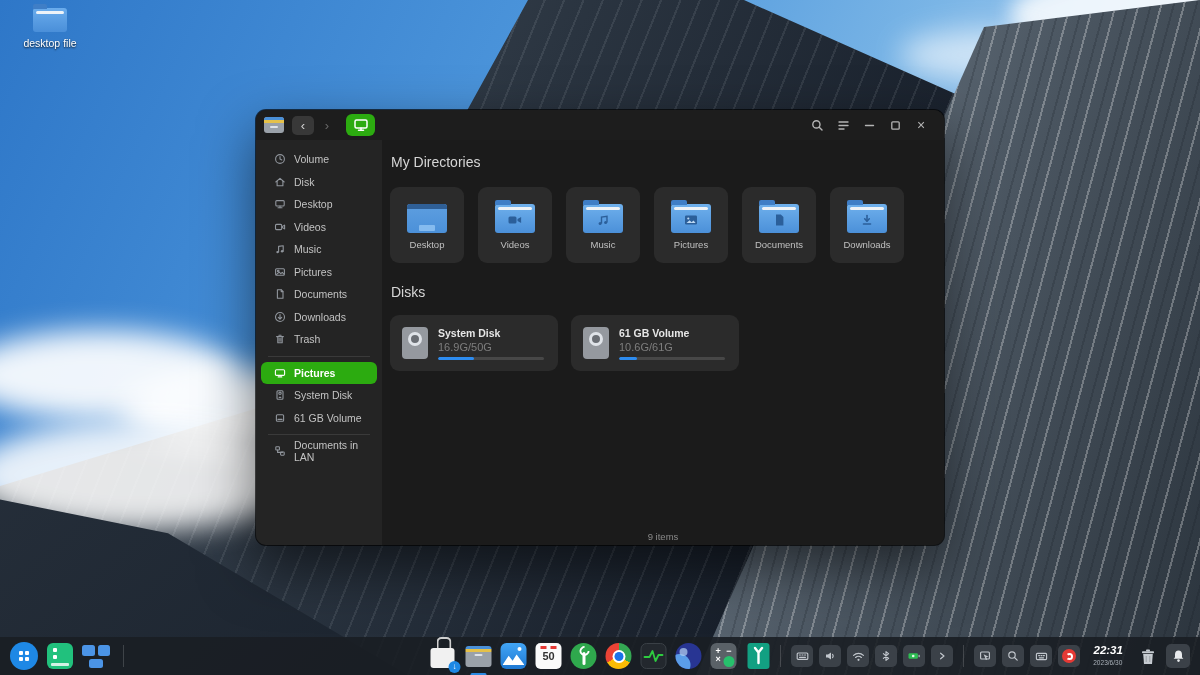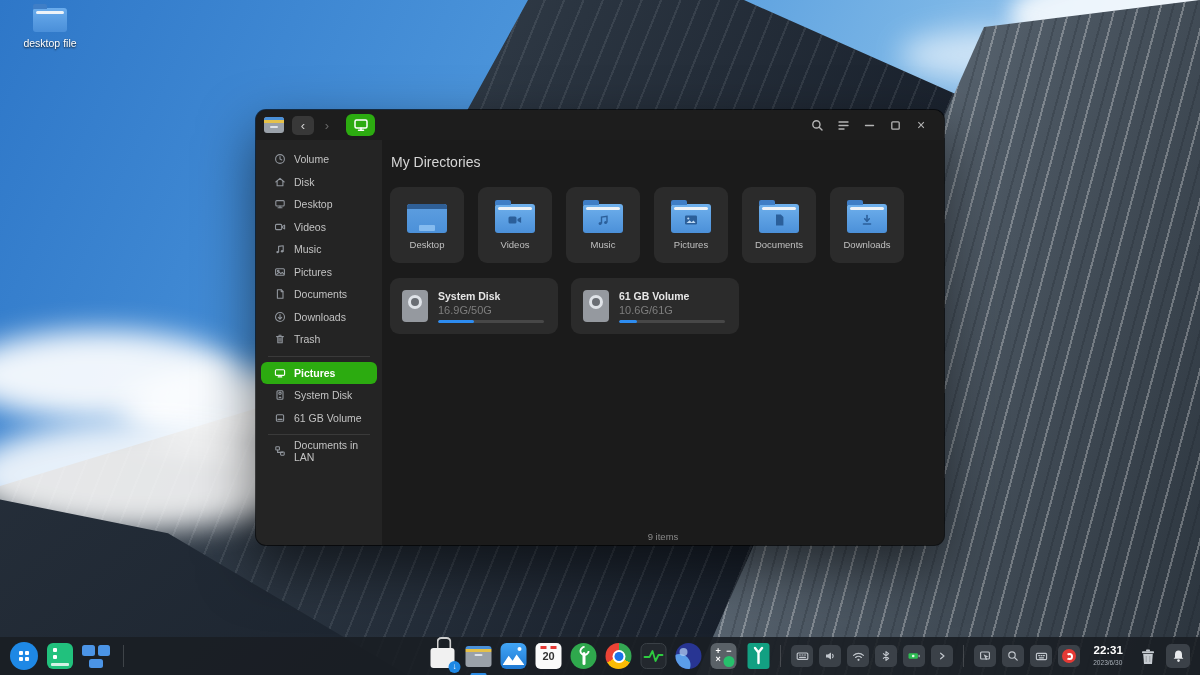--- a/index.html
+++ b/index.html
@@ -155,21 +155,21 @@
   .cb1 { left:5px; top:4px; } .cb2 { right:5px; top:4px; } .cb3 { left:5px; bottom:5px; }
   .ic-calc::after { content:''; position:absolute; right:2.5px; bottom:2.5px; width:11px; height:11px; border-radius:50%; background:#27c06c; }
   .ic-toolbox { width:22px; height:26px; margin-left:2px; border-radius:3px; background:#12a082; }
 
   .tb { width:22px; height:22px; border-radius:5px; background:#3b4148; display:flex; align-items:center; justify-content:center; flex:none; }
   svg.ti { stroke:#c2c7cd; fill:none; stroke-width:1.15; stroke-linecap:round; stroke-linejoin:round; }
   svg.ti .f { fill:#c2c7cd; stroke:none; }
   .rec { width:14px; height:14px; border-radius:50%; background:#e53935; position:relative; }
   .rec::before { content:''; position:absolute; inset:3.5px; border:2px solid #fff; border-radius:50%; border-left-color:transparent; }
   .clock { text-align:center; line-height:1; margin:0 4px; }
-  .clock-time { font-size:11.5px; font-weight:bold; color:#fff; }
+  .clock-time { font-size:11.5px; font-weight:bold; color:#fff;font-style:italic; }
   .clock-date { font-size:8px; color:#a9b0b8; margin-top:2px; transform:scale(.82); }
   .trash-btn { width:24px; height:24px; display:flex; align-items:center; justify-content:center; }
   .bell-btn { width:24px; height:24px; border-radius:5px; background:#3b4148; display:flex; align-items:center; justify-content:center; }
 </style>
 </head>
 <body>
 
 <div class="stage">
 
   <div class="wp wp-sky"></div>
@@ -422,20 +422,21 @@
                     <path d="M6.5 1.5 V6.8"></path>
                     <path d="M4.2 4.8 L6.5 7.2 L8.8 4.8"></path>
                     <path d="M3 10 H10"></path>
                   </svg>
                 </span>
               </div>
             <div class="tile-label">Downloads</div>
           </div>
         </div>
 
+        <div class="sec-title disks">Disks</div>
         <div class="cards">
           <div class="card">
             <div class="drive"></div>
             <div class="card-info">
               <div class="card-name">System Disk</div>
               <div class="card-usage">16.9G/50G</div>
               <div class="bar">
                   <div class="bar-fill" style="width: 34%;"></div>
                 </div>
             </div>
@@ -472,21 +473,21 @@
     <div class="dock-apps">
       <div class="dk">
           <div class="ic-store"></div>
         </div>
       <div class="dk">
           <div class="ic-fm"></div>
           <span class="run-dot"></span>
         </div>
       <div class="dk ic-image"></div>
       <div class="dk ic-cal">
-          <span class="cal-day">20</span>
+          <span class="cal-day">50</span>
         </div>
       <div class="dk ic-cc">
           <i></i>
         </div>
       <div class="dk ic-chrome"></div>
       <div class="dk ic-sysmon">
         <svg width="24" height="24" viewBox="0 0 24 24" fill="none" stroke="#2ecc40" stroke-width="1.8" stroke-linecap="round" stroke-linejoin="round">
             <polyline points="3,13 8,13 11,7 14,17 17,11 21,11"></polyline>
           </svg>
       </div>

